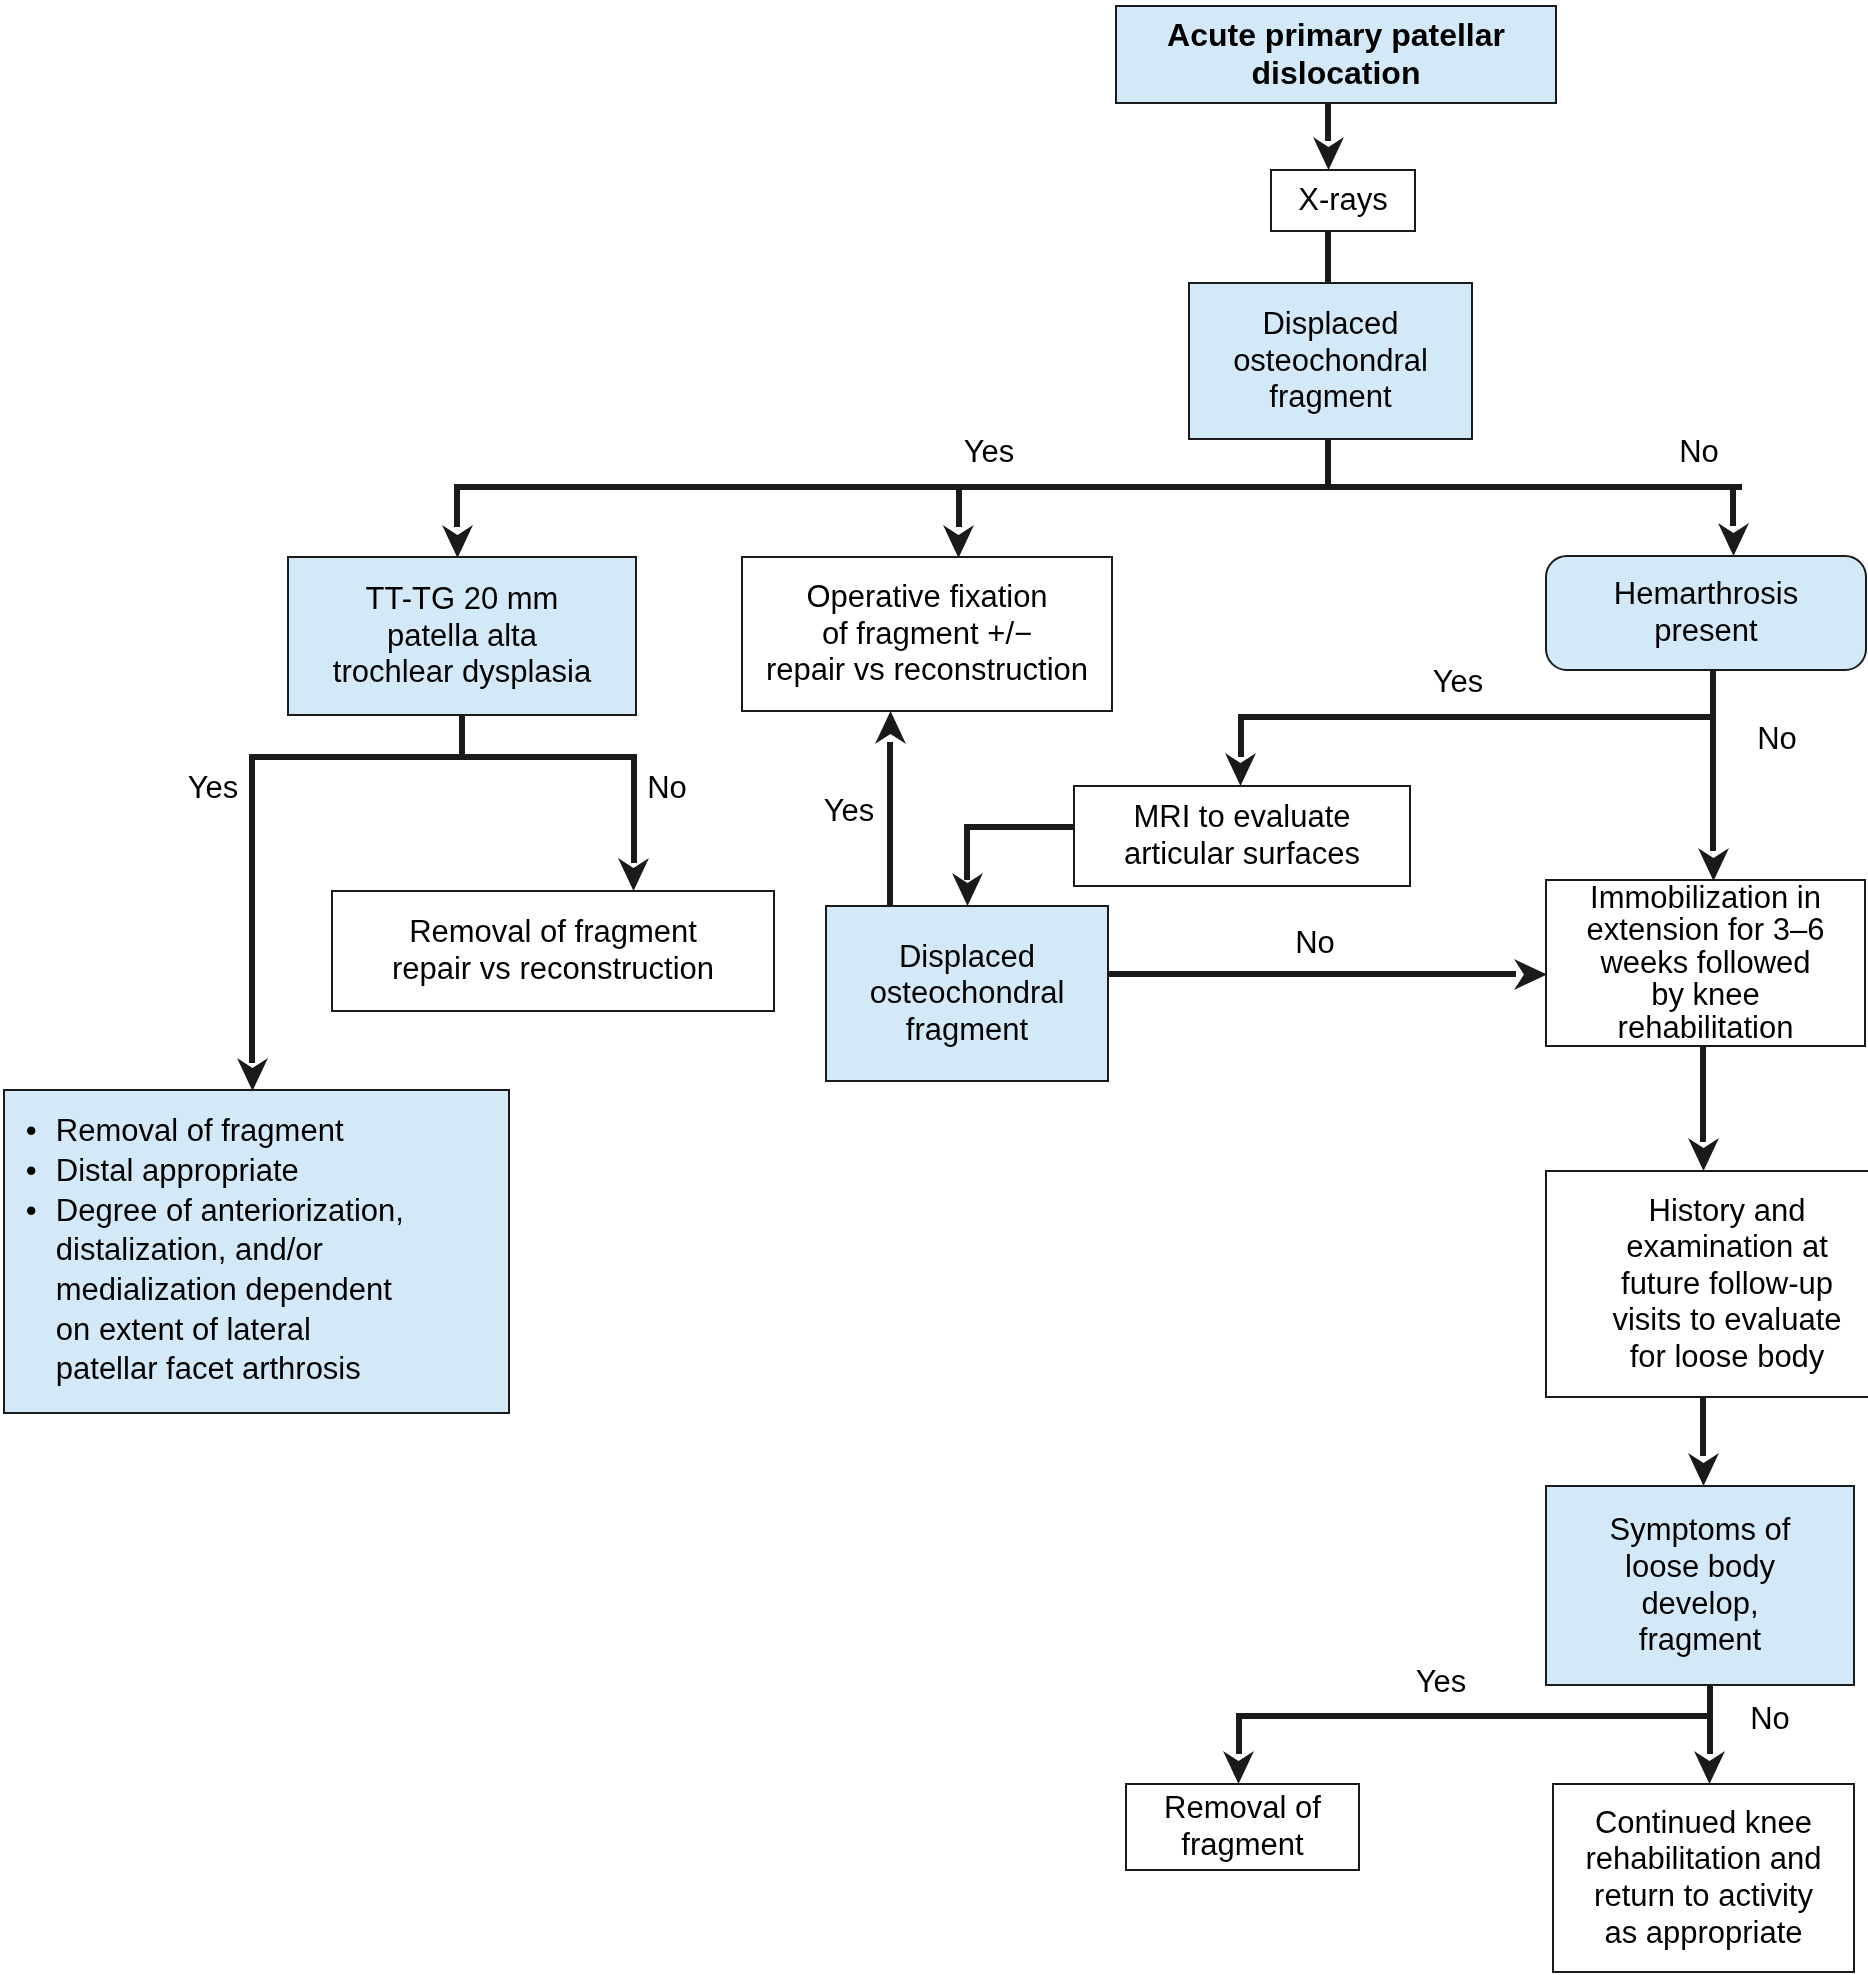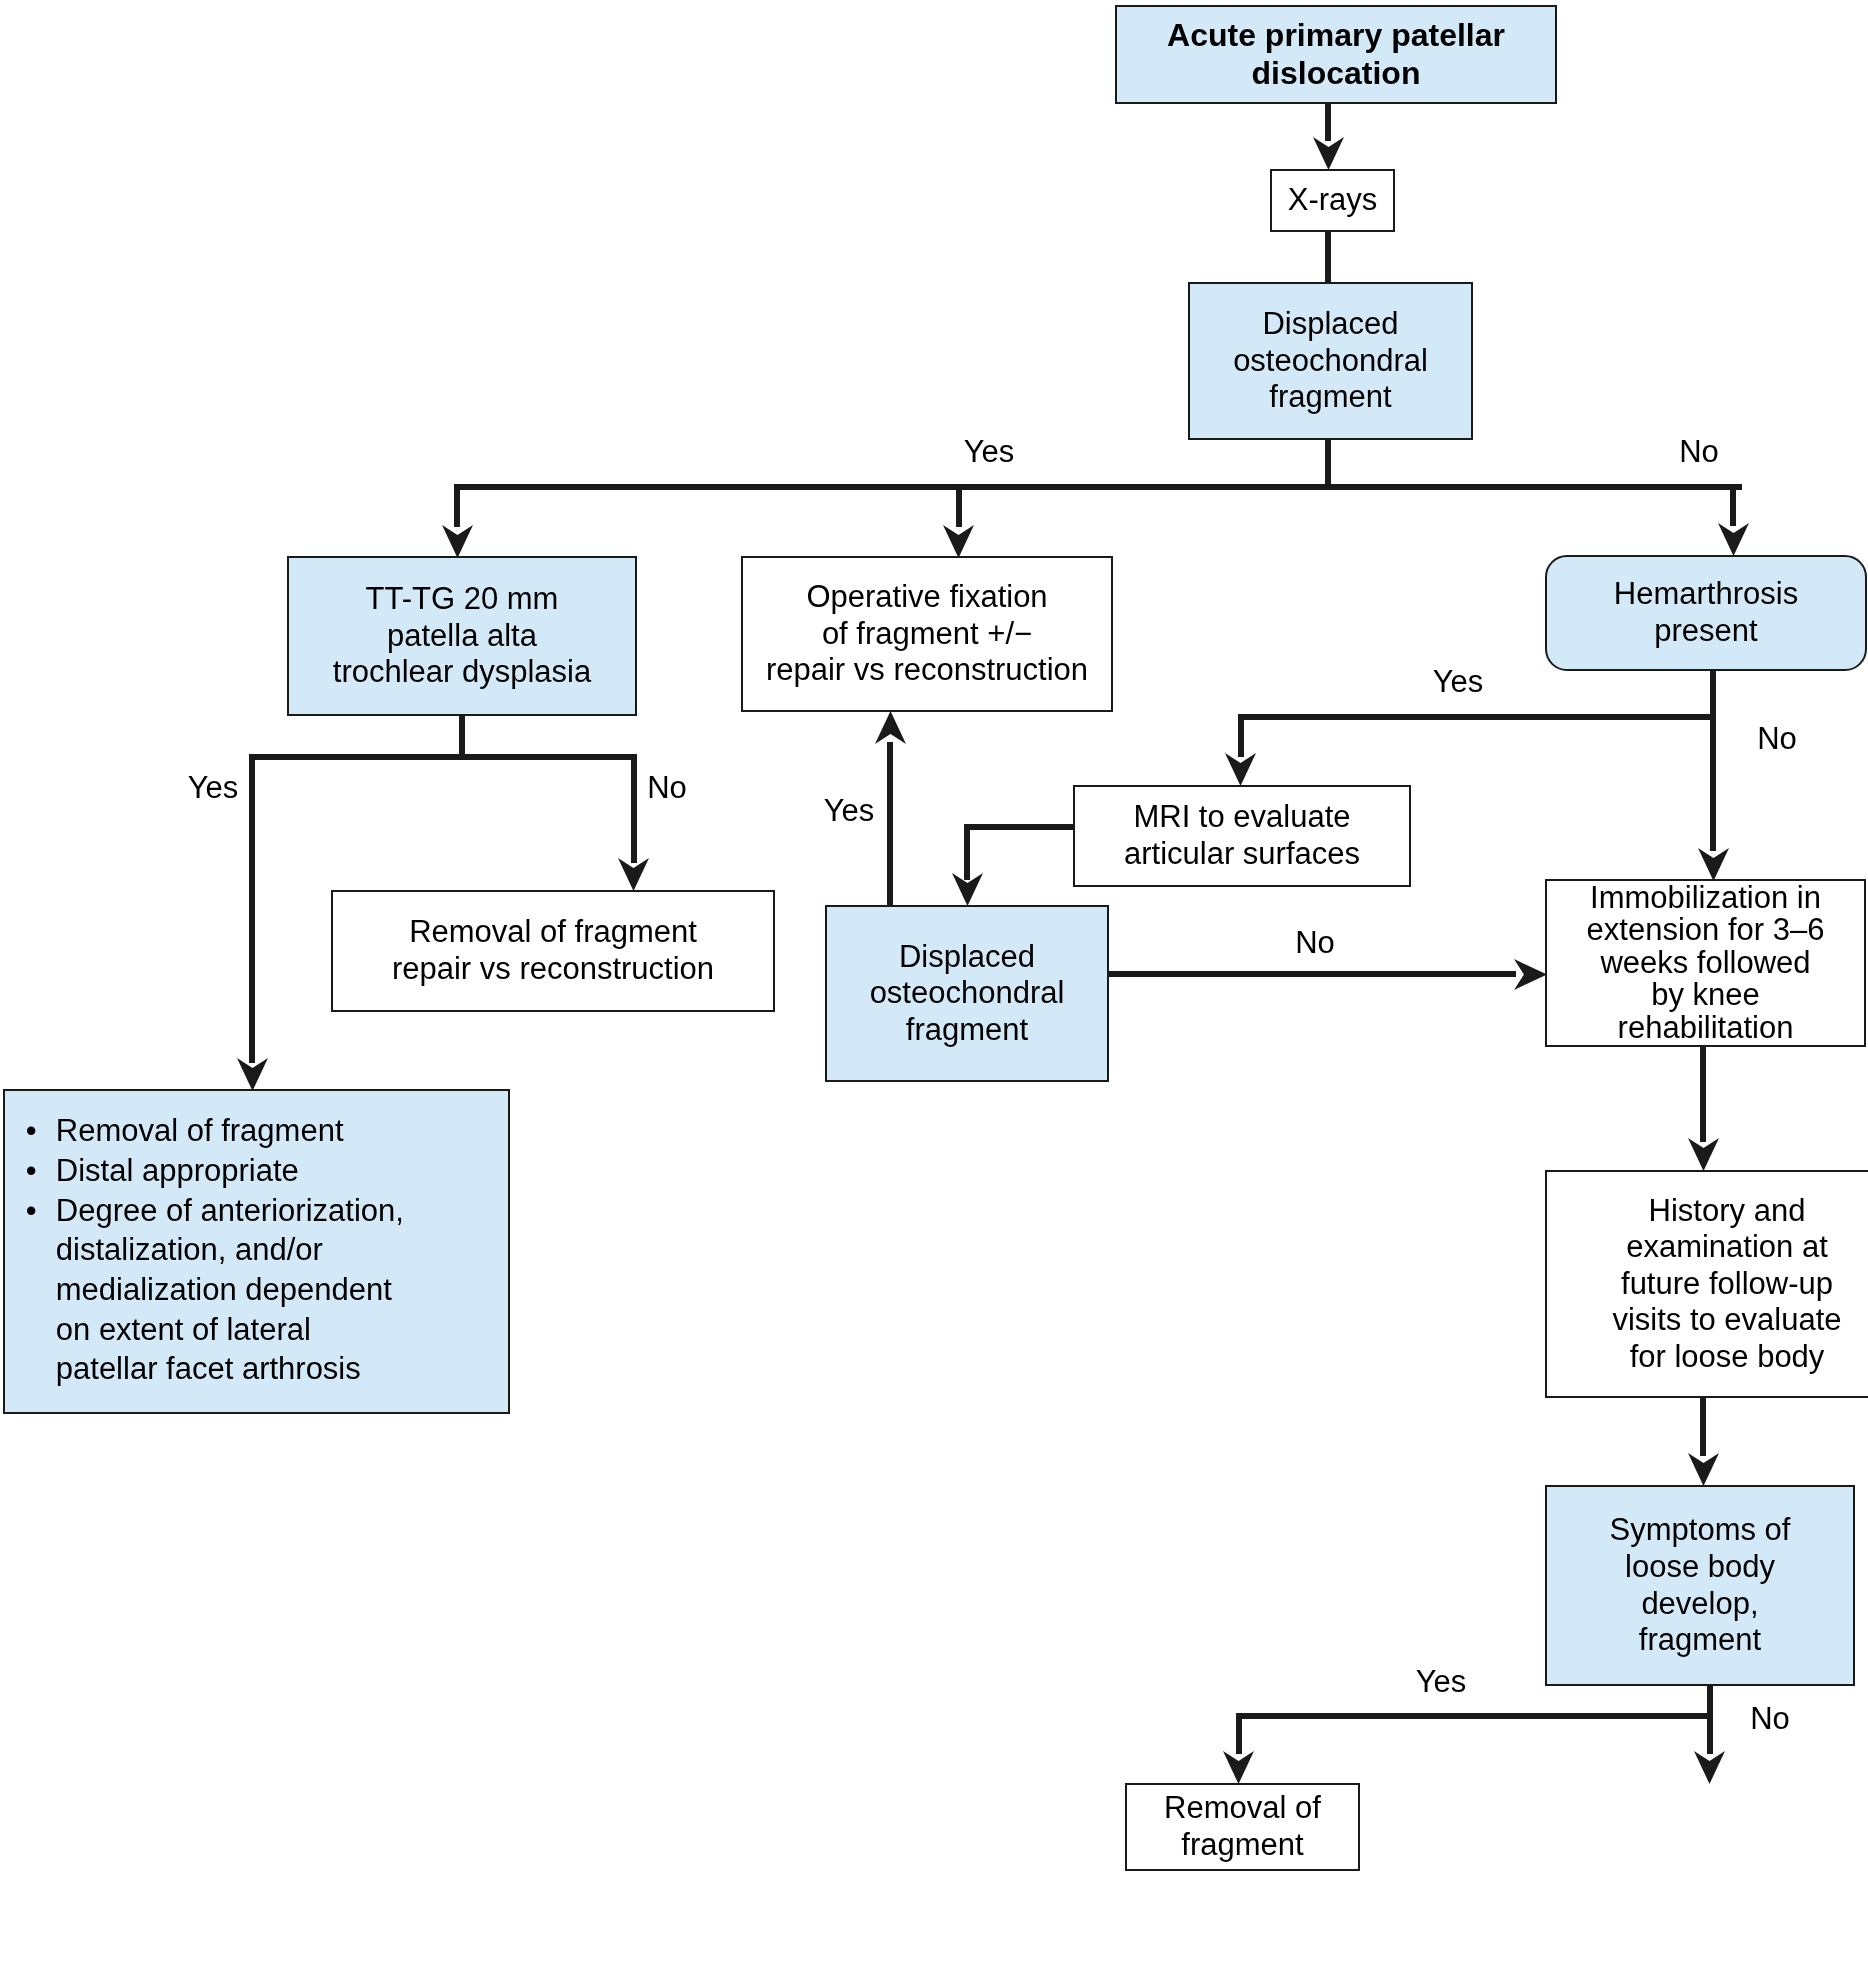--- a/index.html
+++ b/index.html
@@ -65,21 +65,21 @@
   .blt-text{white-space:pre-line;text-align:left;}
 </style>
 </head>
 <body>
 
 <div class="canvas">
 
   <div class="node blue bold" style="left:1115px;top:5.4px;width:442px;height:99px;">Acute primary patellar
 dislocation</div>
 
-  <div class="node thin" style="left:1270px;top:169px;width:125px;height:63px;">X-rays</div>
+  <div class="node thin" style="left:1270px;top:169px;width:146px;height:63px;">X-rays</div>
 
   <div class="node blue" style="left:1188px;top:282px;width:285px;height:158px;">Displaced
 osteochondral
 fragment</div>
 
   <div class="node blue" style="left:287px;top:556px;width:350px;height:160px;">TT-TG 20 mm
 patella alta
 trochlear dysplasia</div>
 
   <div class="node" style="left:741px;top:556px;width:372px;height:156px;">Operative fixation
@@ -131,20 +131,24 @@
 for loose body</div>
 
   <div class="node blue" style="left:1545px;top:1485px;width:310px;height:201px;">Symptoms of
 loose body
 develop,
 fragment</div>
 
   <div class="node" style="left:1125px;top:1783px;width:235px;height:88px;">Removal of
 fragment</div>
 
+  <div class="node" style="left:1552px;top:1783px;width:303px;height:190px;">Continued knee
+rehabilitation and
+return to activity
+as appropriate</div>
 
   <div class="vline" style="left:1325px;top:103px;height:38px;"></div>
   <div class="arr arr-down" style="left:1313px;top:137px;"></div>
   <div class="vline" style="left:1325px;top:230px;height:52px;"></div>
   <div class="vline" style="left:1325px;top:440px;height:48px;"></div>
   <div class="hline" style="left:457px;top:484px;width:1285px;"></div>
 
   <div class="vline" style="left:454px;top:484px;height:43px;"></div>
   <div class="arr arr-down" style="left:442px;top:525px;"></div>
   <div class="vline" style="left:956px;top:484px;height:43px;"></div>

